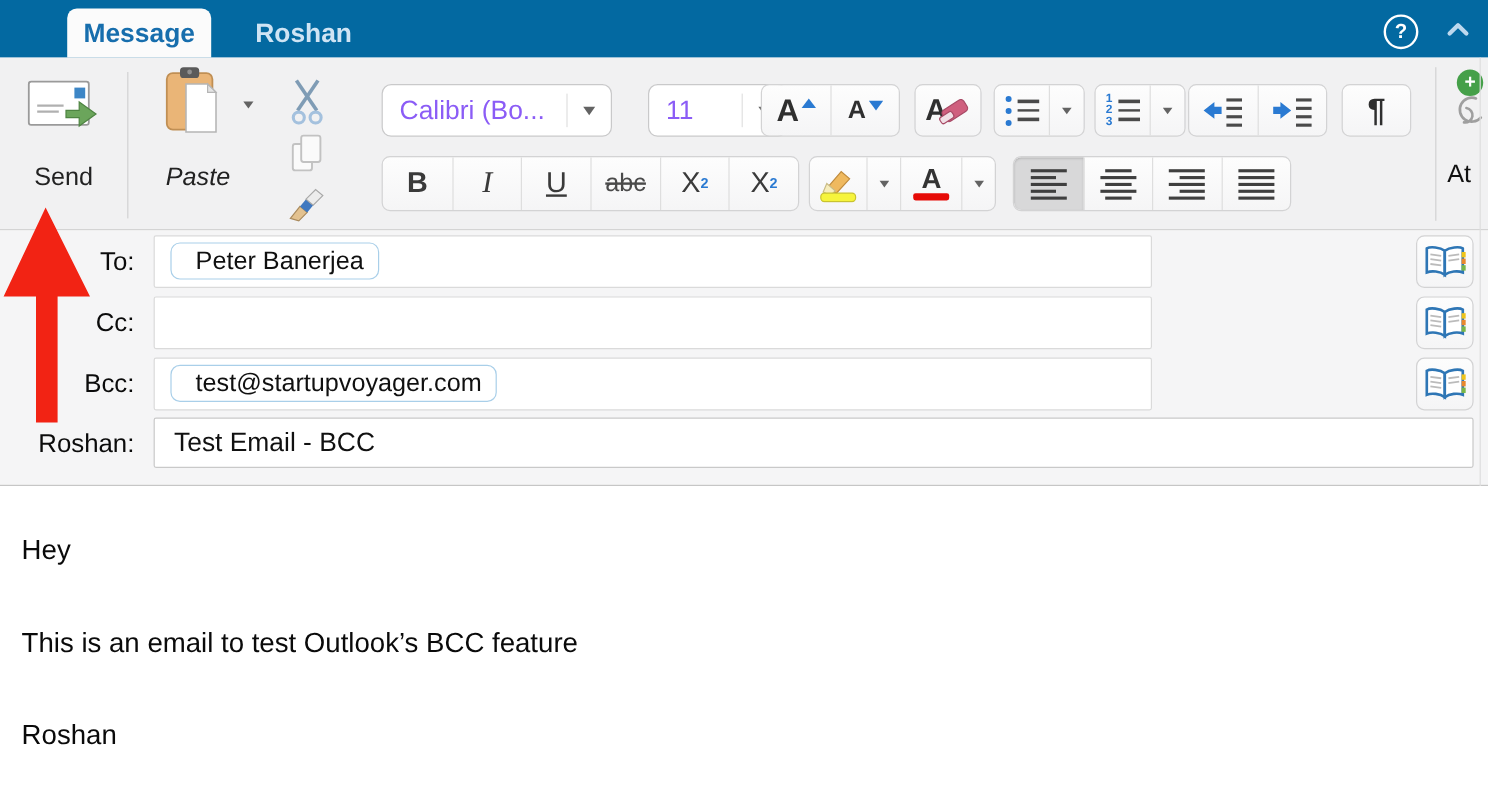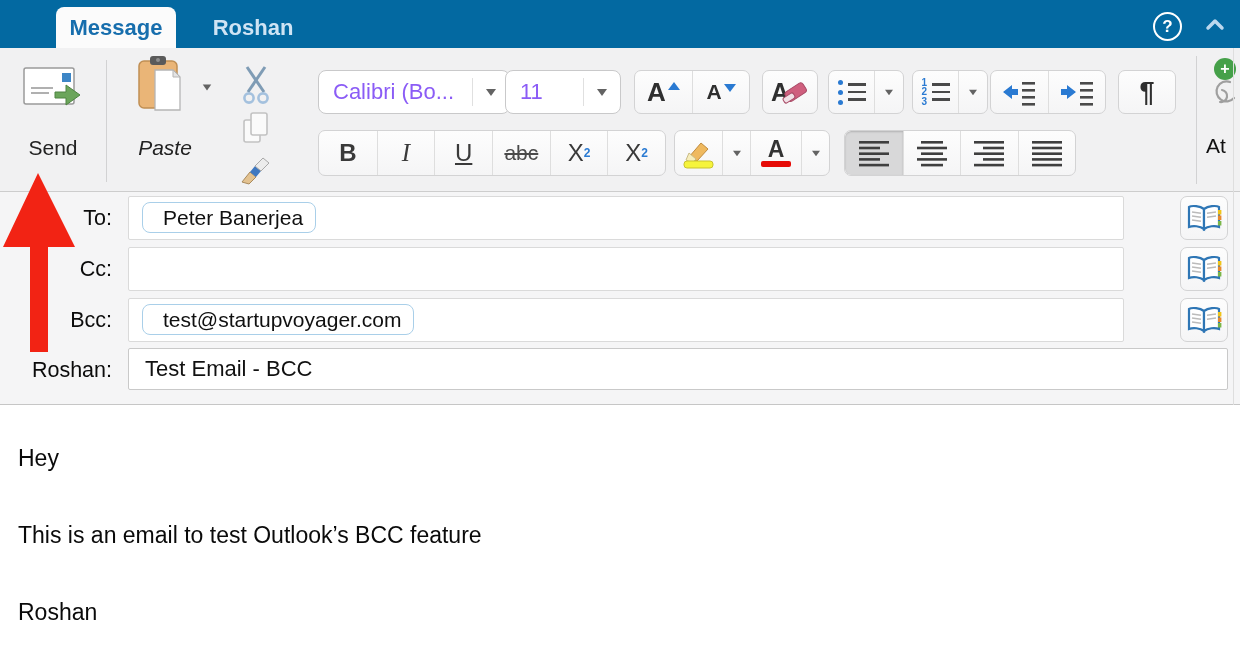--- a/index.html
+++ b/index.html
@@ -67,21 +67,21 @@
 
   .attach{position:absolute;left:1204px;top:0;width:40px;height:144px;overflow:hidden;}
   .att-circle{position:absolute;left:10px;top:10px;width:22px;height:22px;border-radius:50%;background:#45a049;
       color:#fff;font-size:16px;font-weight:bold;display:flex;align-items:center;justify-content:center;}
   .att-lbl{position:absolute;left:2px;top:86px;font-size:21px;color:#111;white-space:nowrap;}
 
   
   .fields{position:absolute;left:0;top:192px;width:1240px;height:213px;background:#f5f5f6;border-bottom:1px solid #c6c6c6;}
   .frow{position:absolute;left:0;width:1240px;height:44px;}
   .flabel{position:absolute;left:0;top:0;width:112px;height:100%;text-align:right;font-size:21.5px;color:#0b0b0b;line-height:44px;}
-  .fbox{position:absolute;left:128px;top:0;width:996px;height:44px;background:#fff;border:1px solid #dadada;border-radius:2px;}
+  .fbox{position:absolute;left:128px;top:0;width:832px;height:44px;background:#fff;border:1px solid #dadada;border-radius:2px;}
   .chip{display:inline-flex;align-items:center;height:31px;margin:5px 0 0 13px;padding:0 12px 0 20px;
         border:1.5px solid #a9cfe9;border-radius:8px;background:#fff;font-size:21px;color:#101010;white-space:nowrap;}
   .bookbtn{position:absolute;left:1180px;top:0;width:48px;height:44px;display:flex;align-items:center;justify-content:center;}
   .subj-input{position:absolute;left:128px;top:0;width:1100px;height:42px;border:1px solid #c9c9c9;border-radius:2px;
         font-size:22px;color:#111;padding:0 0 0 16px;background:#fff;outline:none;}
   .cc-input{width:100%;height:100%;border:none;outline:none;font-size:21px;padding:0 12px;background:transparent;}
 
   
   .bodyarea{position:absolute;left:0;top:406px;width:1240px;height:256px;background:#fff;padding:38px 20px 0 18px;}
   .bodyarea p{margin:0 0 48px 0;font-size:23px;color:#0a0a0a;line-height:29px;}
@@ -158,21 +158,21 @@
           <polygon points="16,12 24,4 30,9 22,17" fill="#ececec" stroke="#a8a8a8"></polygon>
         </svg>
       </div>
     </div>
 
     <div class="select" style="left:318px;width:192px;">
       <span class="txt" style="max-width:140px;">Calibri (Bo...</span>
       <span class="sep"></span>
         <span class="tri"></span>
     </div>
-    <div class="select" style="left:505px;width:116px;">
+    <div class="select" style="left:540px;width:116px;">
       <span class="txt">11</span>
       <span class="sep"></span>
         <span class="tri"></span>
     </div>
 
     <div class="grpbox row1" style="left:634px;width:116px;">
       <div class="seg" style="width:58px;">
         <span class="glyphA" style="font-size:26px;">A</span>
         <span class="sizetri-up"></span>
       </div>

